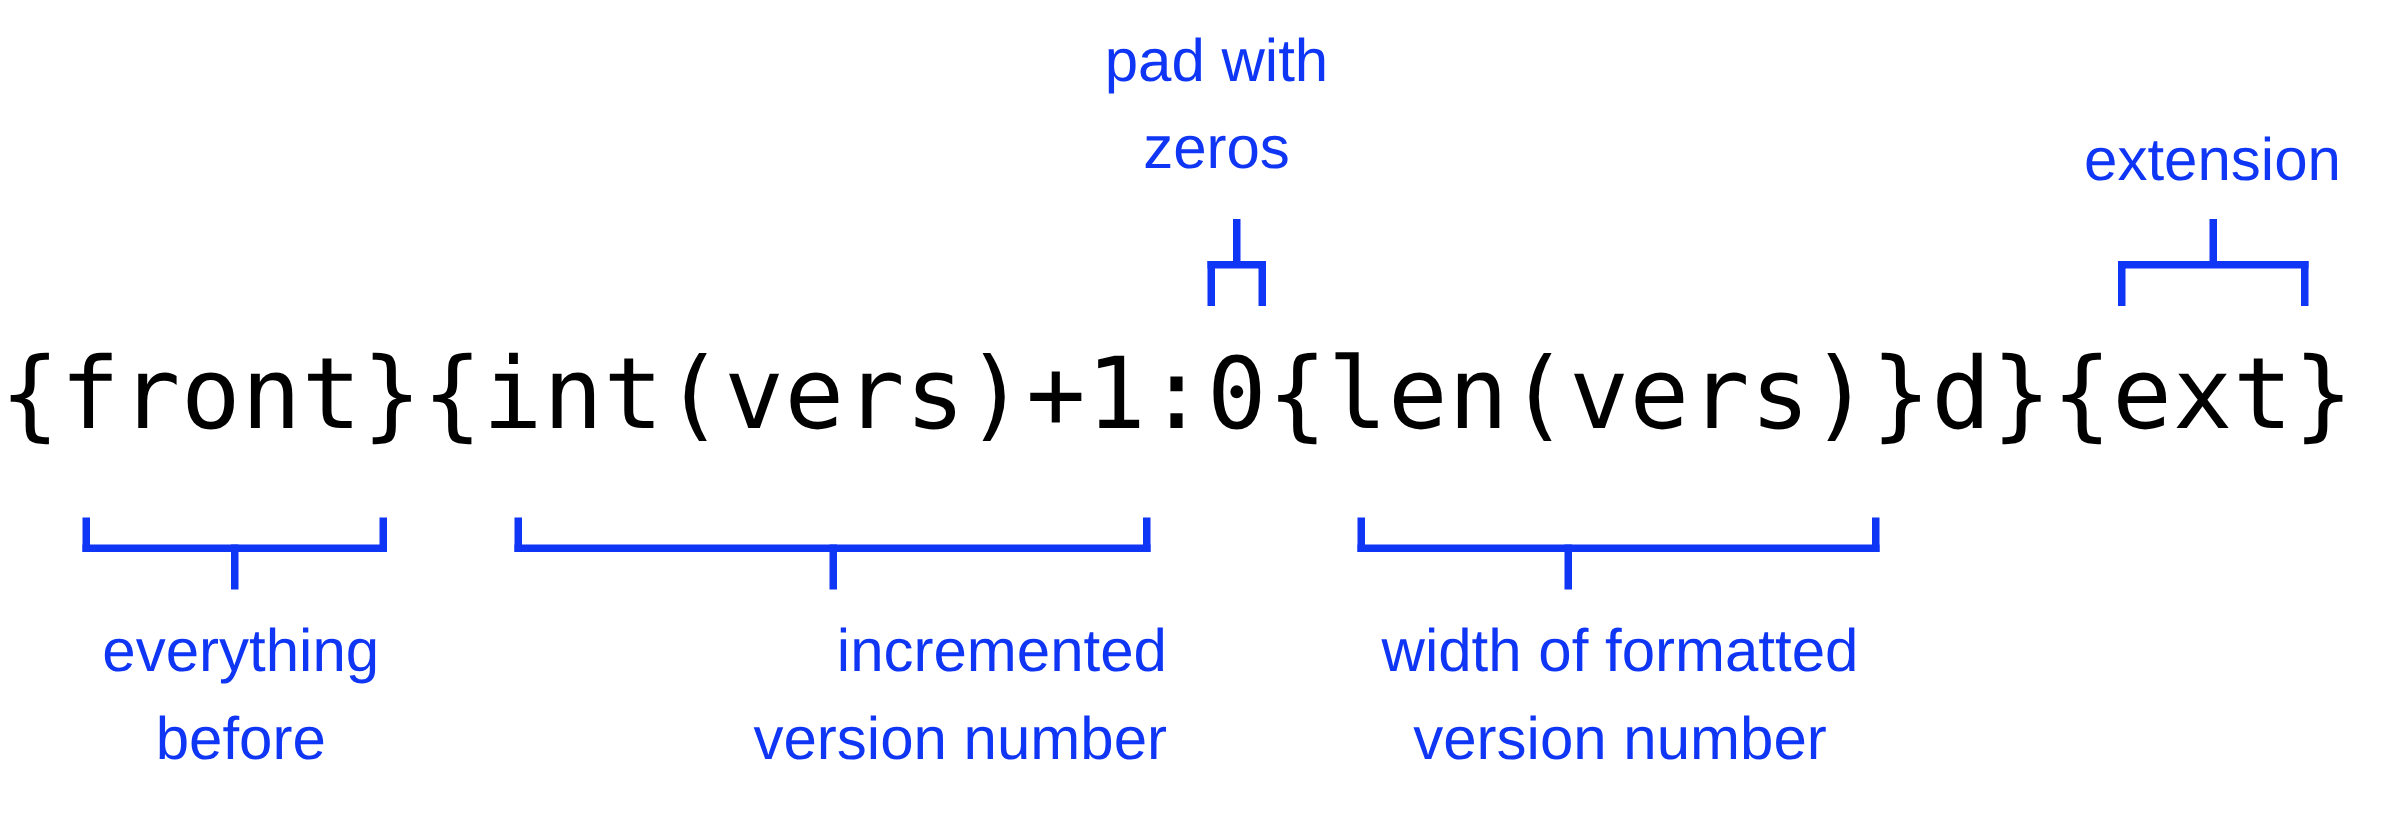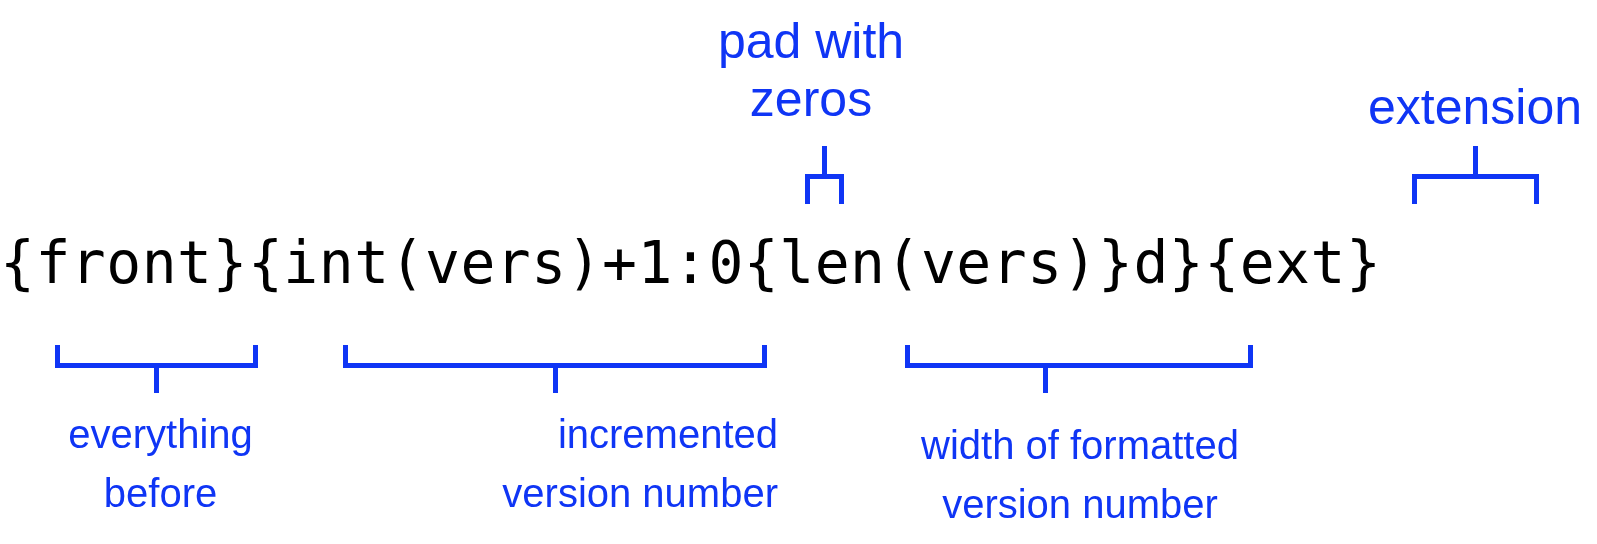--- a/index.html
+++ b/index.html
@@ -17,39 +17,39 @@
   }
 
   
   .code-string {
     position: absolute;
     left: 0;
     top: 221px;
     width: 1377px;
     text-align: center;
     font-family: "DejaVu Sans Mono", monospace;
-    font-size: 58px;
+    font-size: 66px;
     line-height: 84px;
     letter-spacing: 0.5px;
     color: #000000;
     white-space: pre;
   }
 
   
   .label {
     position: absolute;
     color: #0f35f5;
     font-family: "Liberation Sans", sans-serif;
     font-size: 40px;
     line-height: 59px;
     text-align: center;
     white-space: pre-line;
   }
   .label.top-small {
-    font-size: 50px;
+    font-size: 40px;
     line-height: 58px;
   }
 
   
   .bracket {
     position: absolute;
   }
   .bracket .bar {
     position: absolute;
     height: 5px;
@@ -124,16 +124,16 @@
   <div class="label" style="left:333px; top:405px; width:445px;text-align:right;">incremented
 version number</div>
 
   <div class="bracket up" style="left:905px; top:345px; width:348px; height:23px;">
     <div class="bar"></div>
     <div class="leg" style="left:0; height:23px;"></div>
     <div class="leg" style="right:0; height:23px;"></div>
     <div class="stem" style="left:138px; top:18px; height:30px;"></div>
   </div>
 
-  <div class="label" style="left:825px; top:416px; width:510px;">width of formatted
+  <div class="label" style="left:825px; top:405px; width:510px;">width of formatted
 version number</div>
 
 </div>
 
 </body></html>

